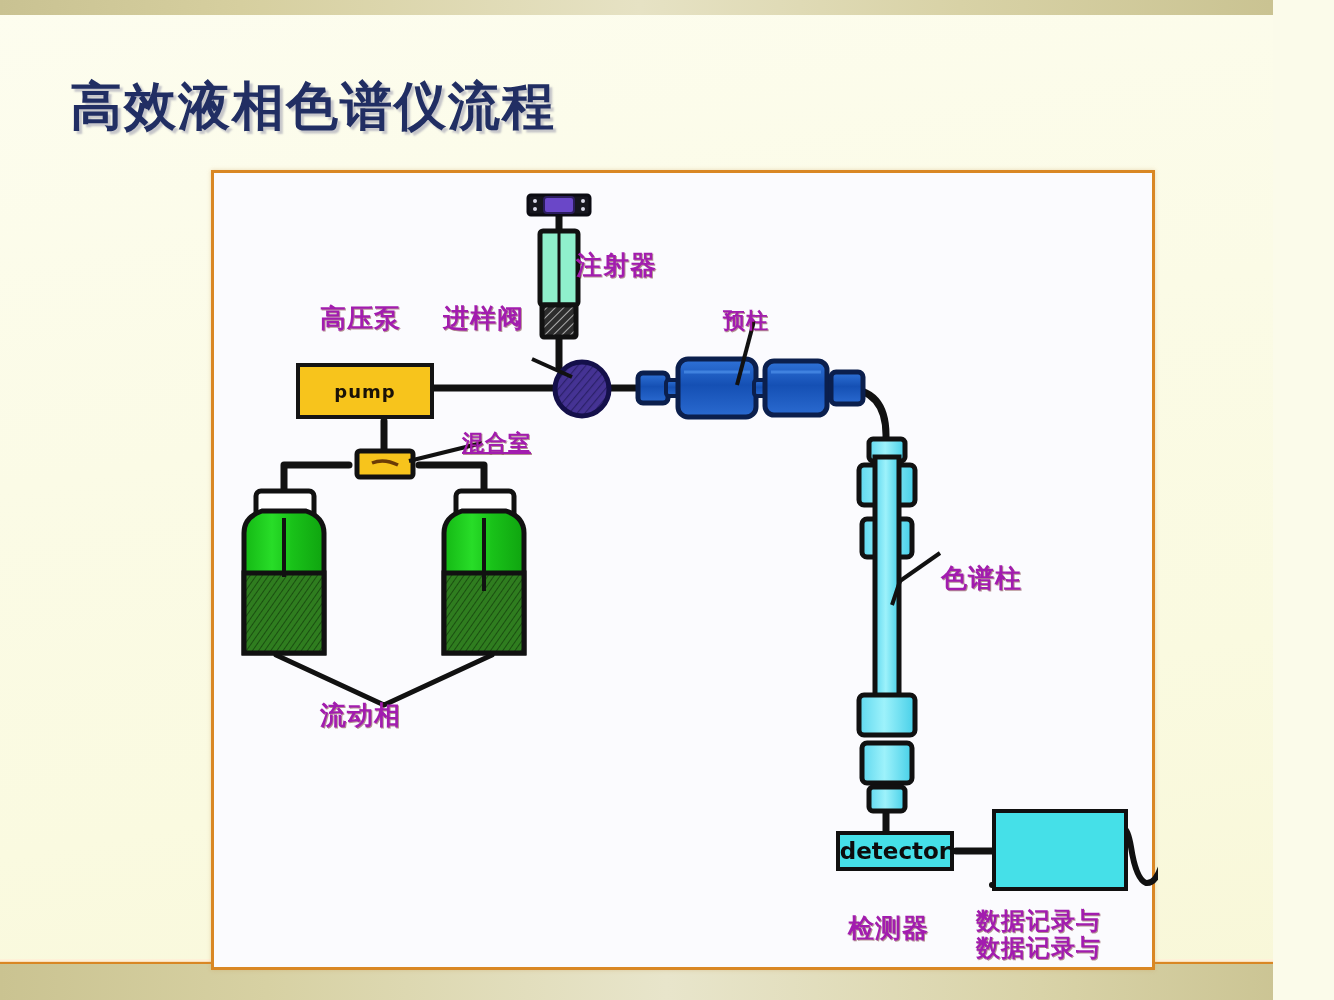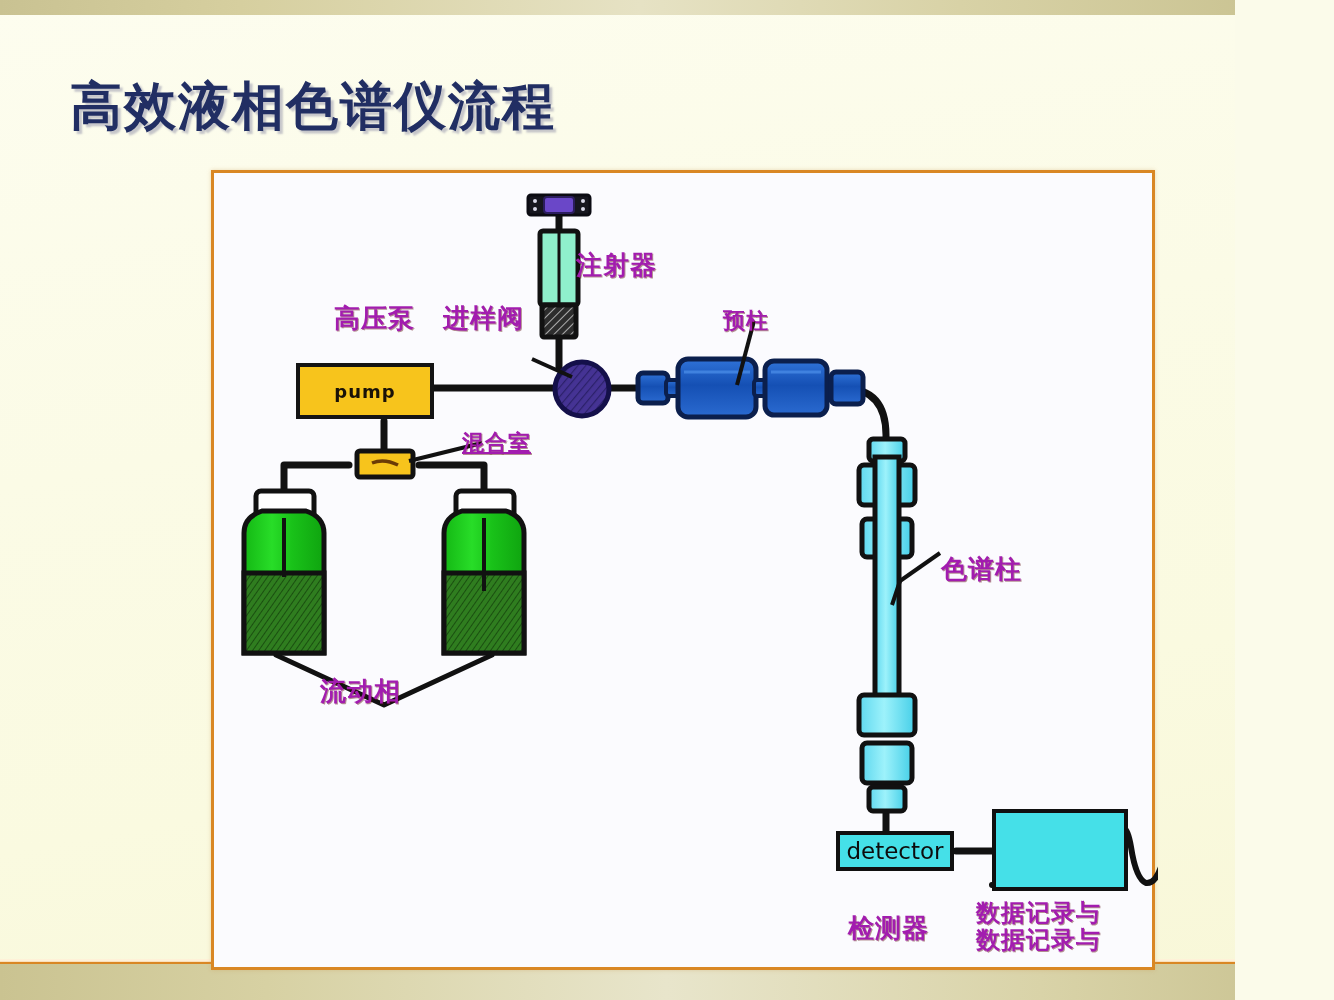--- a/index.html
+++ b/index.html
@@ -12,20 +12,21 @@
     overflow: hidden;
     font-family: "Liberation Sans", sans-serif;
     background: #fbfbea;
   }
   .slide {
     position: relative;
     width: 1235px;
     height: 1000px;
     background: linear-gradient(170deg, #fdfdef 0%, #fbfbe6 40%, #fafae0 70%, #f8f7d8 100%);
     overflow: hidden;
+    padding-left: 38px;
   }
   .band-top {
     position: absolute;
     left: 0; top: 0;
     width: 1334px; height: 15px;
     background: linear-gradient(90deg, #c9c292 0%, #d6cf9f 18%, #e6e2c4 48%, #d8d2a6 72%, #c7c08e 100%);
   }
   .band-bottom {
     position: absolute;
     left: 0; bottom: 0;
@@ -79,21 +80,21 @@
     font-family: "DejaVu Serif", serif;
     font-weight: 700;
     color: #a21caf;
     text-shadow: 1px 1px 0px rgba(90,10,10,0.45);
     white-space: nowrap;
     letter-spacing: 1px;
   }
   .lbl.sz26 { font-size: 26px; }
   .lbl.sz25 { font-size: 22px; }
   .lbl.sz24 { font-size: 24px; }
-  .lbl.two-line { line-height: 1.12; }
+  .lbl.two-line { line-height: 1.12; margin-top: 8px; }
 
   
   .pump-box {
     position: absolute;
     background: #f7c41c;
     border: 4px solid #141414;
     box-sizing: border-box;
     display: flex;
     align-items: center;
     justify-content: center;
@@ -109,21 +110,21 @@
     position: absolute;
     background: #45e0e8;
     border: 4px solid #101010;
     box-sizing: border-box;
     display: flex;
     align-items: center;
     justify-content: center;
   }
   .detector-box span {
     font-family: "DejaVu Sans", sans-serif;
-    font-weight: 400;
+    font-weight: 700;
     font-size: 23px;
     color: #0d0d0d;
     letter-spacing: 0px;
   }
   .recorder-box {
     position: absolute;
     background: #45e0e8;
     border: 4px solid #101010;
     box-sizing: border-box;
     overflow: hidden;
@@ -298,33 +299,33 @@
     <div class="pump-box" style="left:82px; top:190px; width:138px; height:56px;">
       <span>pump</span>
     </div>
 
     <div class="detector-box" style="left:622px; top:658px; width:118px; height:40px;">
       <span>detector</span>
     </div>
 
     <div class="recorder-box" style="left:778px; top:636px; width:136px; height:82px;"></div>
 
-    <div class="lbl sz26" style="left:120px; top:128px;">高压泵</div>
+    <div class="lbl sz26" style="left:106px; top:128px;">高压泵</div>
 
     <div class="lbl sz26" style="left:229px; top:128px;">进样阀</div>
 
     <div class="lbl sz26" style="left:362px; top:75px;">注射器</div>
 
     <div class="lbl sz25" style="left:509px; top:133px;">预柱</div>
 
-    <div class="lbl sz26" style="left:727px; top:379px;">色谱柱</div>
+    <div class="lbl sz26" style="left:727px; top:388px;">色谱柱</div>
 
     <div class="lbl sz25" style="left:248px; top:255px;text-decoration:underline;">混合室</div>
 
-    <div class="lbl sz26" style="left:106px; top:501px;">流动相</div>
+    <div class="lbl sz26" style="left:106px; top:525px;">流动相</div>
 
     <div class="lbl sz26" style="left:634px; top:738px;">检测器</div>
 
     <div class="lbl sz24 two-line" style="left:762px; top:727px;">
       <div>数据记录与</div>
       <div>数据记录与</div>
     </div>
 
   </div>
 </div>

